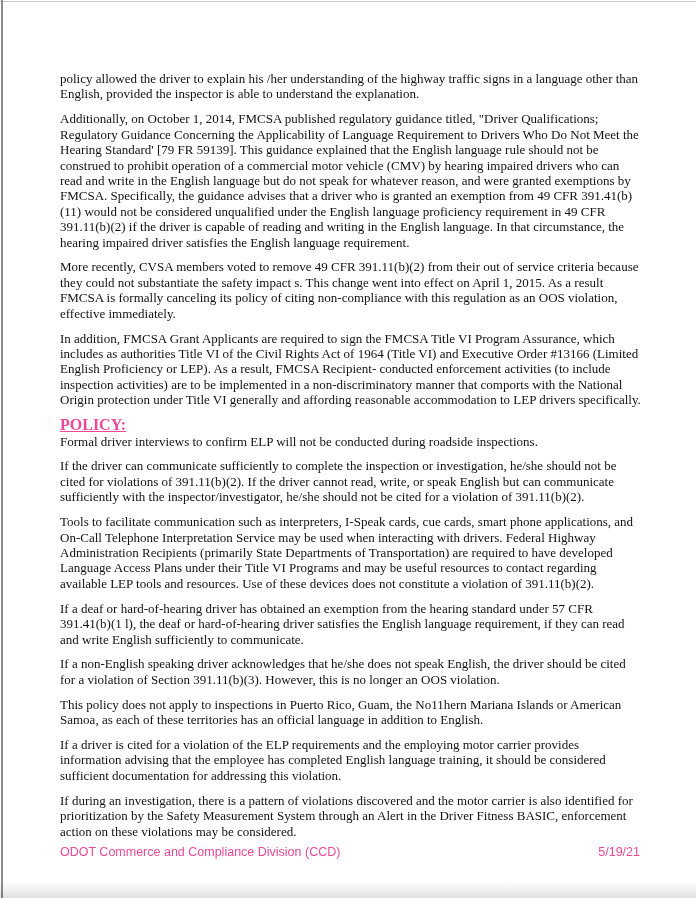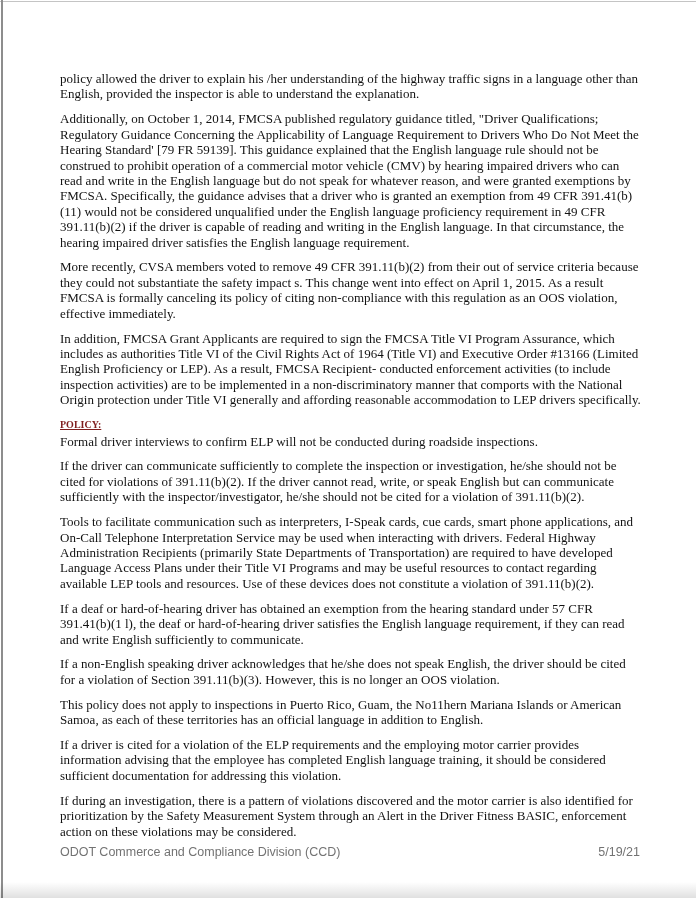--- a/index.html
+++ b/index.html
@@ -46,38 +46,38 @@
     width: 582px;
     font-size: 13px;
     line-height: 15.4px;
     color: #121212;
     text-align: left;
   }
   .content p {
     margin: 0 0 9.5px 0;
   }
   .policy-heading {
-    font-size: 10px;
+    font-size: 16px;
     font-weight: bold;
     text-decoration: underline;
     margin: 0 0 1px 0;
-    color: #7f1d1d;
+    color: #ec4899;
     font-family: "Liberation Serif", serif;
   }
   .footer {
     position: absolute;
     left: 60px;
     right: 56px;
     top: 845px;
     display: flex;
     justify-content: space-between;
     align-items: baseline;
     font-family: "Liberation Sans", sans-serif;
     font-size: 12.5px;
-    color: #737373;
+    color: #ec4899;
   }
 </style>
 </head>
 <body>
 
 <div class="page">
   <div class="edge-top"></div>
   <div class="edge-left"></div>
 
   <div class="content">

